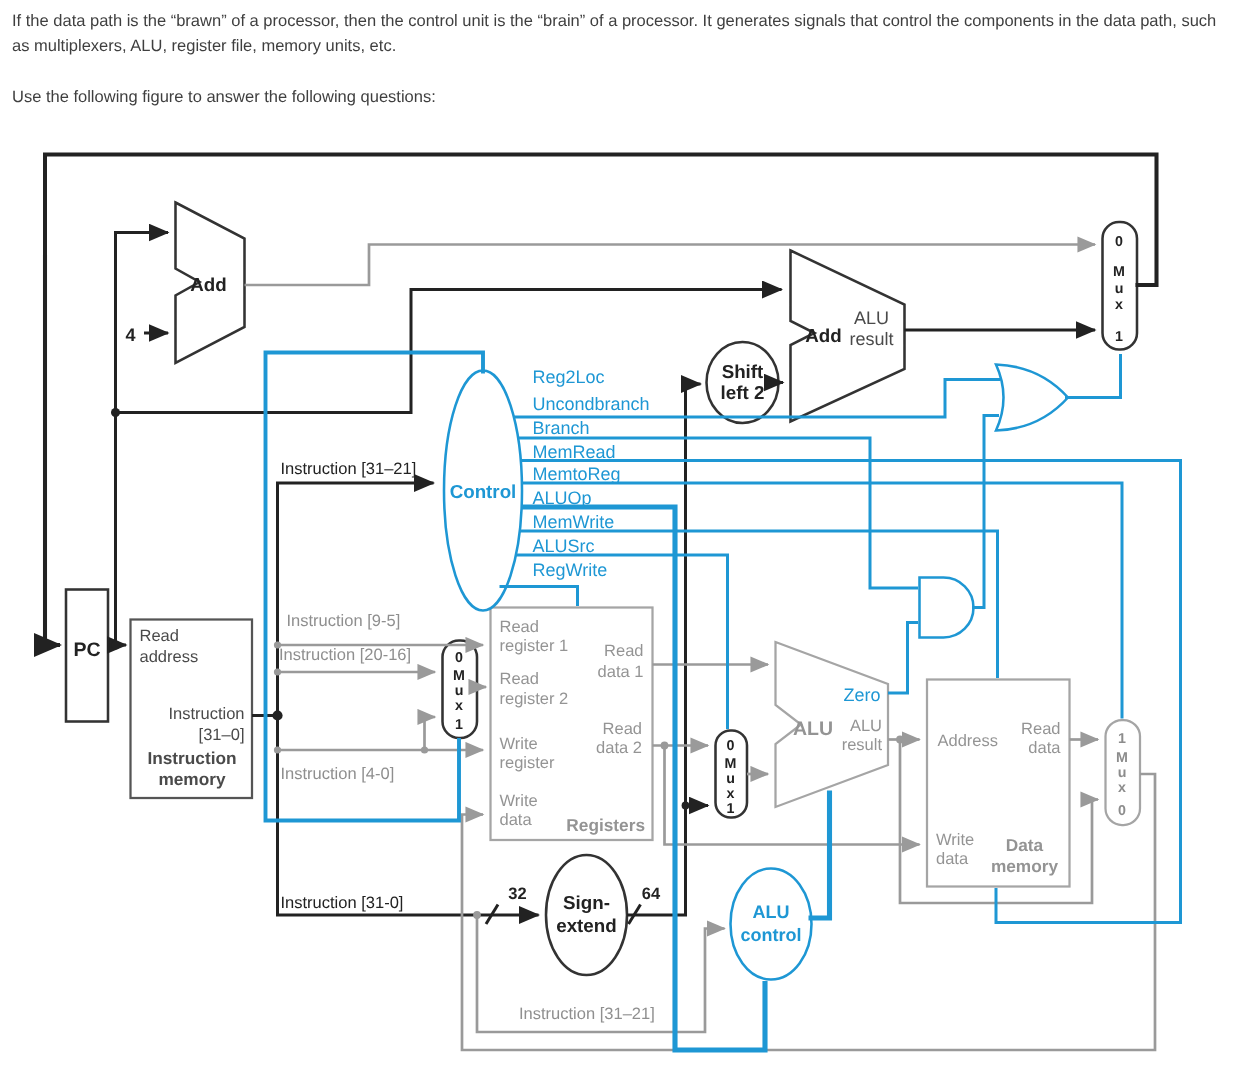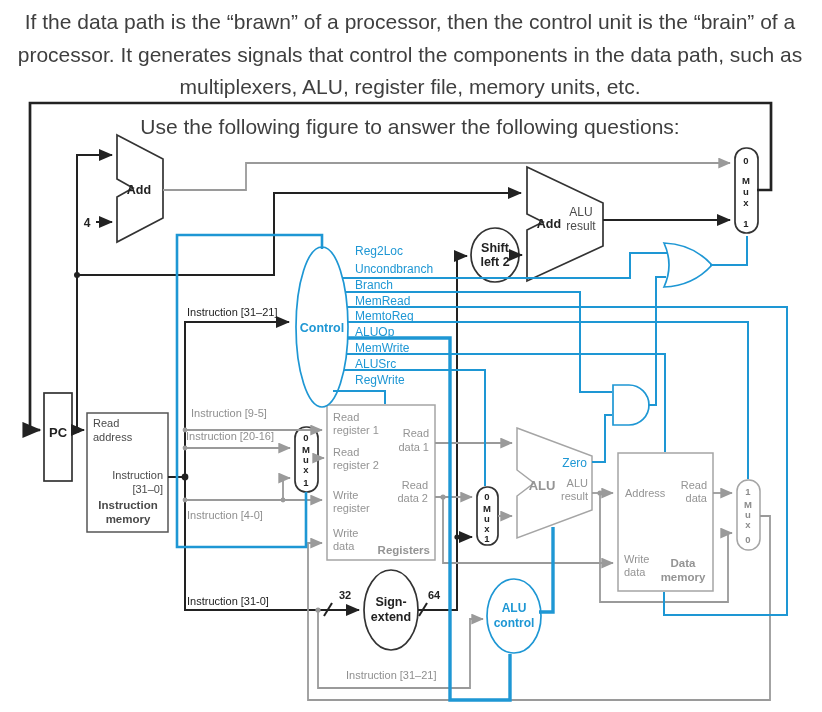--- a/index.html
+++ b/index.html
@@ -3,23 +3,23 @@
 <meta charset="utf-8">
 <style>
   :root{
     --blue:#1e97d4; --gray:#9a9a9a; --black:#222222;
     --textgray:#949494; --memtext:#4a4a4a; --body:#3f3f3f;
   }
   html,body{margin:0;padding:0;background:#fff;}
   .page{position:relative;width:822px;height:712px;overflow:hidden;
         font-family:"Liberation Sans","DejaVu Sans",sans-serif;background:#fff;}
   .intro{position:absolute;left:8px;top:2px;width:804px;color:var(--body);
-         font-size:21px;line-height:1.55;text-align:center;}
+         font-size:11px;line-height:1.55;}
   .intro p{margin:4px 0 0 0;}
-  .intro p.second{margin-top:7px;}
+  .intro p.second{margin-top:17px;}
   svg{position:absolute;left:0;top:95px;}
   
   .wb{stroke:var(--black);stroke-width:2;fill:none;}
   .wbt{stroke:var(--black);stroke-width:2.7;fill:none;}
   .wg{stroke:var(--gray);stroke-width:1.8;fill:none;}
   .wu{stroke:var(--blue);stroke-width:2;fill:none;}
   .wut{stroke:var(--blue);stroke-width:3.4;fill:none;}
   .wur{stroke:var(--blue);stroke-width:2.6;fill:none;}
   
   .sb{stroke:#333;stroke-width:1.7;fill:#fff;}

